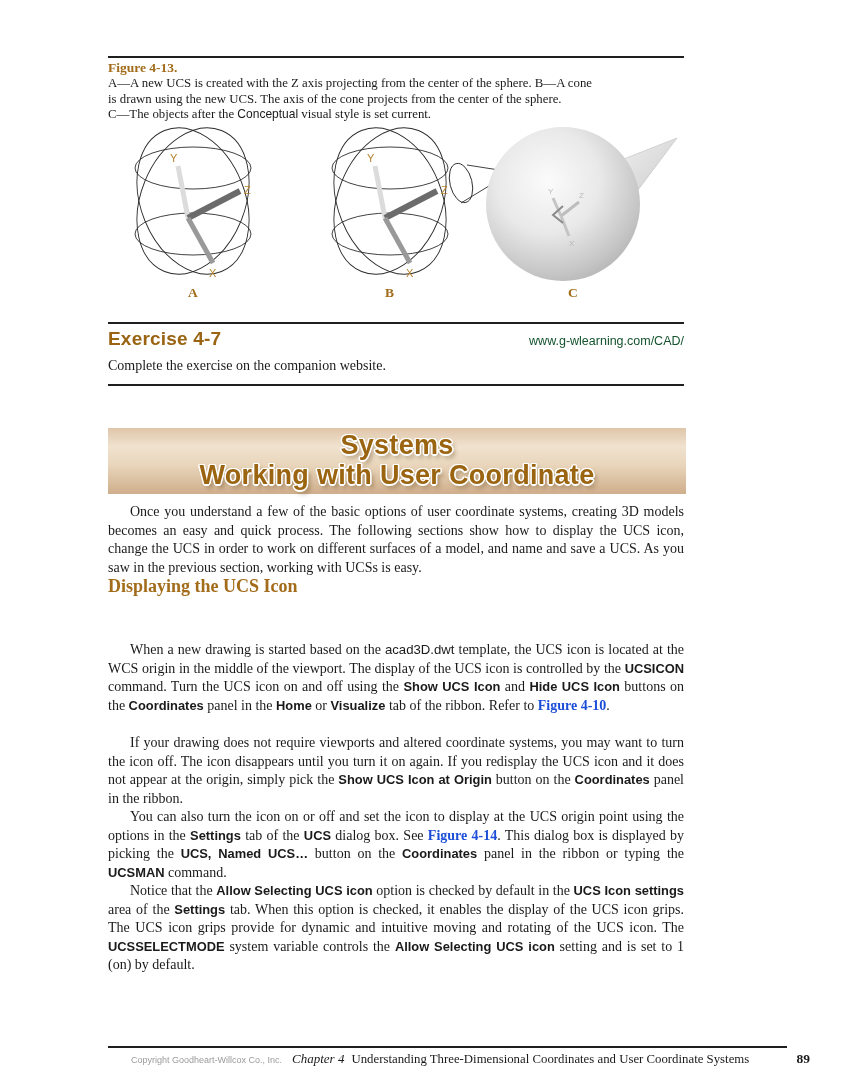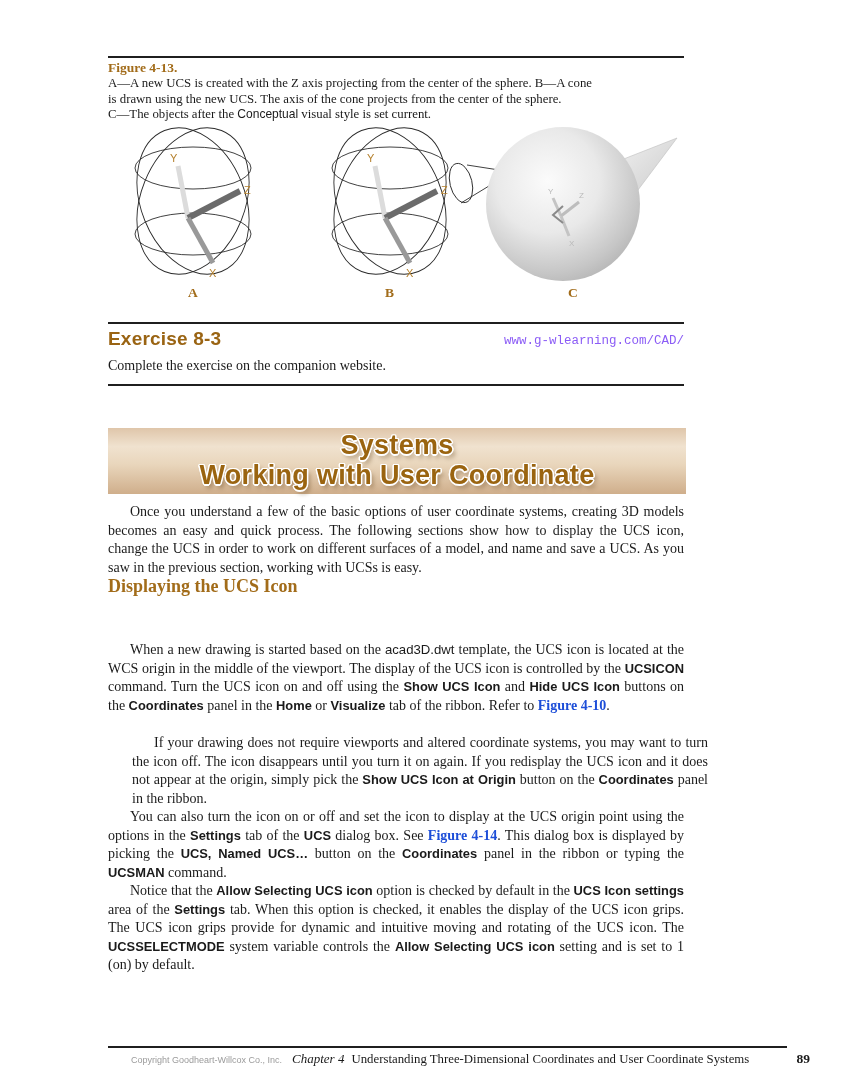--- a/index.html
+++ b/index.html
@@ -29,21 +29,21 @@
     font-weight:bold;color:#a26c1a;font-size:13.5px;
     font-family:"Liberation Serif", serif;
   }
   
   .ex-rule-top{left:108px;top:322px;width:576px;}
   .ex-head{left:108px;top:328px;width:576px;display:flex;align-items:flex-end;justify-content:space-between;}
   .ex-title{
     font-family:"Liberation Sans", sans-serif;font-weight:bold;
     font-size:19px;color:#9a6413;letter-spacing:0.2px;
   }
-  .ex-url{font-family:Liberation Mono, monospace;font-size:12.5px;color:#8b5cf6;padding-bottom:2px;}
+  .ex-url{font-family:Liberation Sans, sans-serif;font-size:12.5px;color:#14532d;padding-bottom:2px;}
   .ex-body{left:108px;top:358px;width:576px;font-size:14px;}
   .ex-rule-bottom{left:108px;top:384px;width:576px;}
   
   .banner{
     left:108px;top:428px;width:578px;height:66px;
     background:linear-gradient(180deg,#dfc6aa 0%,#f0e2cf 28%,#e9d6bc 55%,#cfae8b 100%);
     text-align:center;
   }
   .banner-line{
     font-family:"Liberation Sans", sans-serif;font-weight:bold;
@@ -55,21 +55,21 @@
   }
   .banner-line:first-child{margin-top:2px;}
   
   .para{
     width:576px;left:108px;
     font-size:14px;line-height:18.5px;
     text-align:justify;text-indent:22px;
   }
   .p1{top:503px;}
   .p2{top:641px;}
-  .p3{top:734px;margin-left:24px;}
+  .p3{top:734px;}
   .p4{top:808px;}
   .p5{top:882px;}
   .sec-heading{
     left:108px;top:576px;width:576px;
     font-weight:bold;font-size:18px;color:#a26c1a;
   }
   .seg{ }
   .seg-b{font-family:"Liberation Sans", sans-serif;font-weight:bold;font-size:0.92em;}
   .seg-sans{font-family:"Liberation Sans", sans-serif;font-size:0.94em;}
   .seg-link{color:#1d4ed8;font-weight:bold;}
@@ -167,21 +167,21 @@
           <text x="116" y="76" font-family="Liberation Sans, sans-serif" font-size="8" fill="#b9b9b9">Z</text>
           <text x="106" y="124" font-family="Liberation Sans, sans-serif" font-size="8" fill="#b9b9b9">X</text>
         </g>
       </svg>
       <span class="fig-label" style="left:105px;">C</span>
     </div>
   </div>
 
   <div class="abs rule ex-rule-top"></div>
   <div class="abs ex-head">
-    <span class="ex-title">Exercise 8-3</span>
+    <span class="ex-title">Exercise 4-7</span>
     <span class="ex-url">www.g-wlearning.com/CAD/</span>
   </div>
   <div class="abs ex-body">Complete the exercise on the companion website.</div>
   <div class="abs rule ex-rule-bottom"></div>
 
   <div class="abs banner">
     <div class="banner-line">Systems</div>
     <div class="banner-line">Working with User Coordinate</div>
   </div>
 

